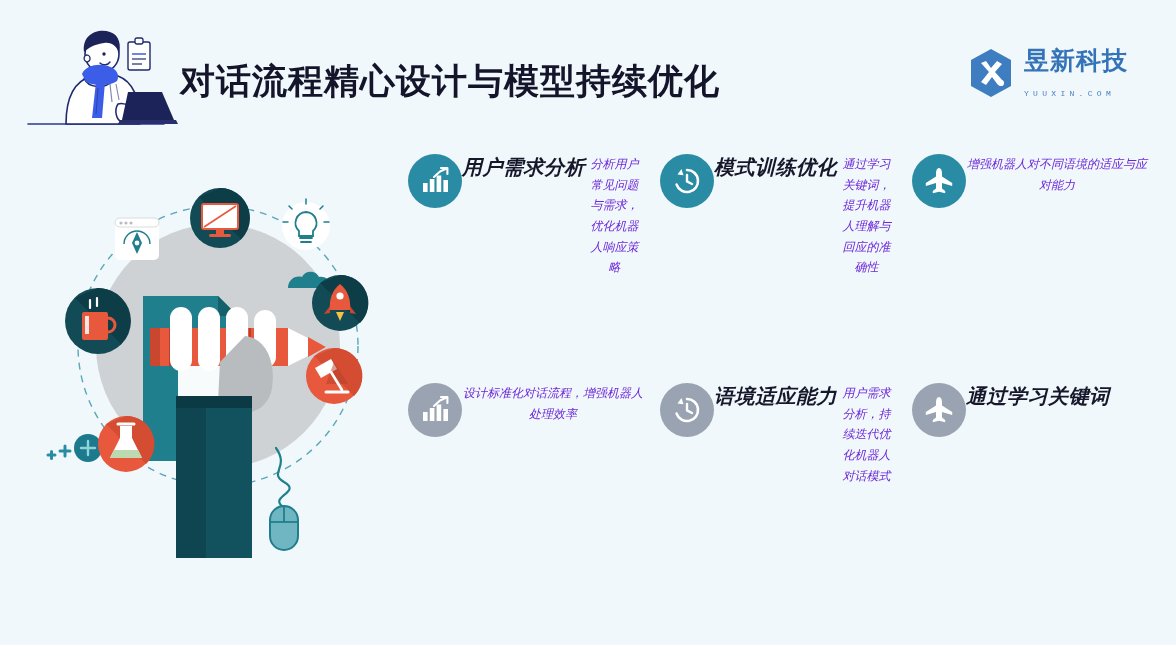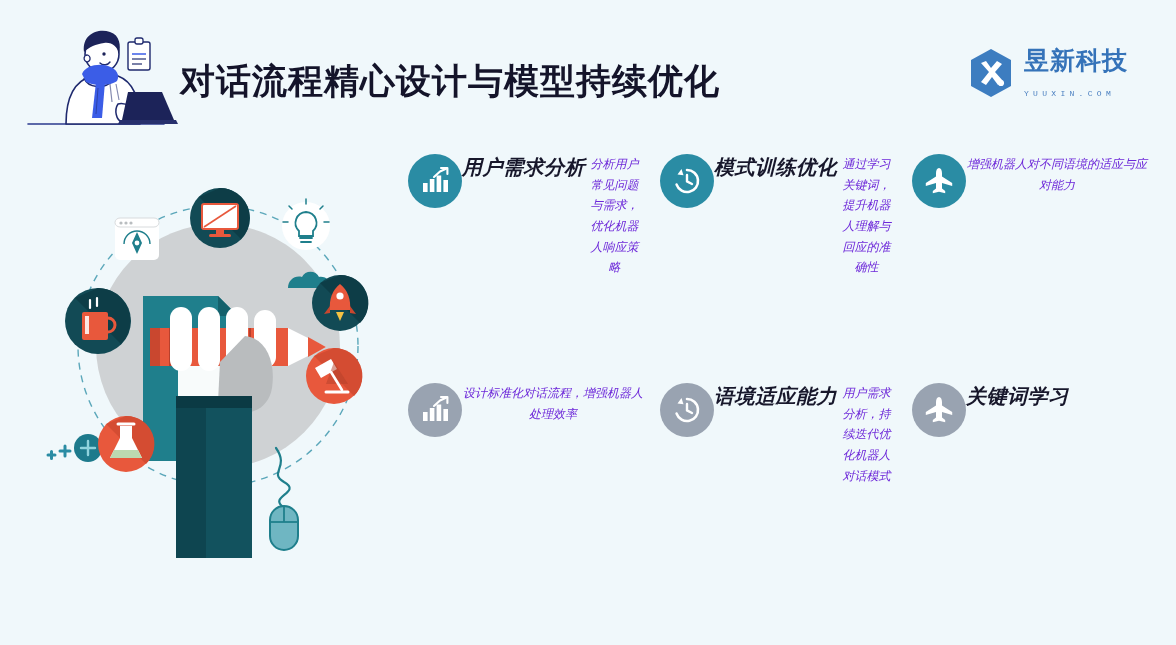--- a/index.html
+++ b/index.html
@@ -301,17 +301,17 @@
       <div class="feature-title">语境适应能力</div>
       <div class="feature-desc">用户需求分析，持续迭代优化机器人对话模式</div>
     </div>
 
     <div class="feature">
       <div class="feature-icon gray">
         <svg width="30" height="30" viewBox="0 0 30 30">
           <path d="M15 2 c1.9 0 3 2.4 3 5.2 l0 3.4 l10.2 6.3 l0 3.2 l-10.2 -3 l0 5.4 l3.2 2.6 l0 2.2 l-6.2 -1.6 l-6.2 1.6 l0 -2.2 l3.2 -2.6 l0 -5.4 l-10.2 3 l0 -3.2 l10.2 -6.3 l0 -3.4 c0 -2.8 1.1 -5.2 3 -5.2 Z" fill="#fff"></path>
         </svg>
       </div>
-      <div class="feature-title">关键词学习</div>
+      <div class="feature-title">通过学习关键词</div>
     </div>
 
   </div>
 </div>
 
 </body></html>

